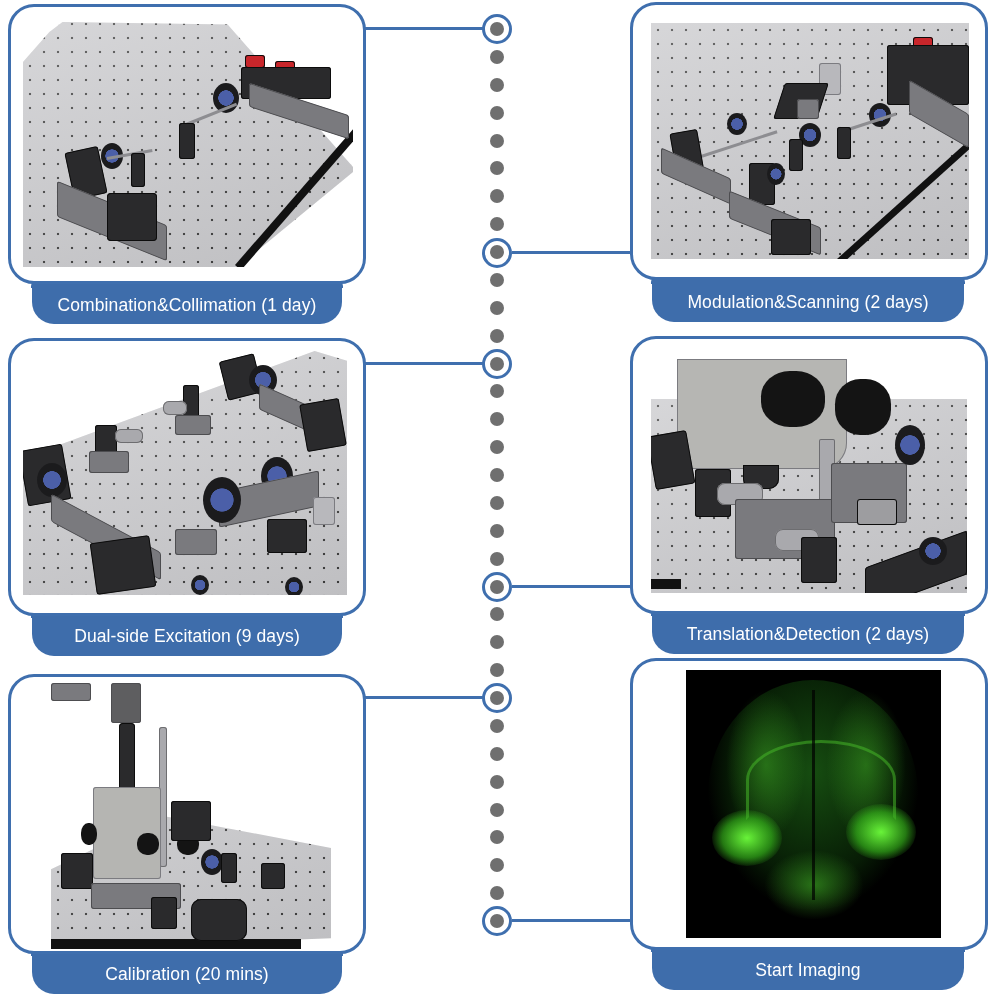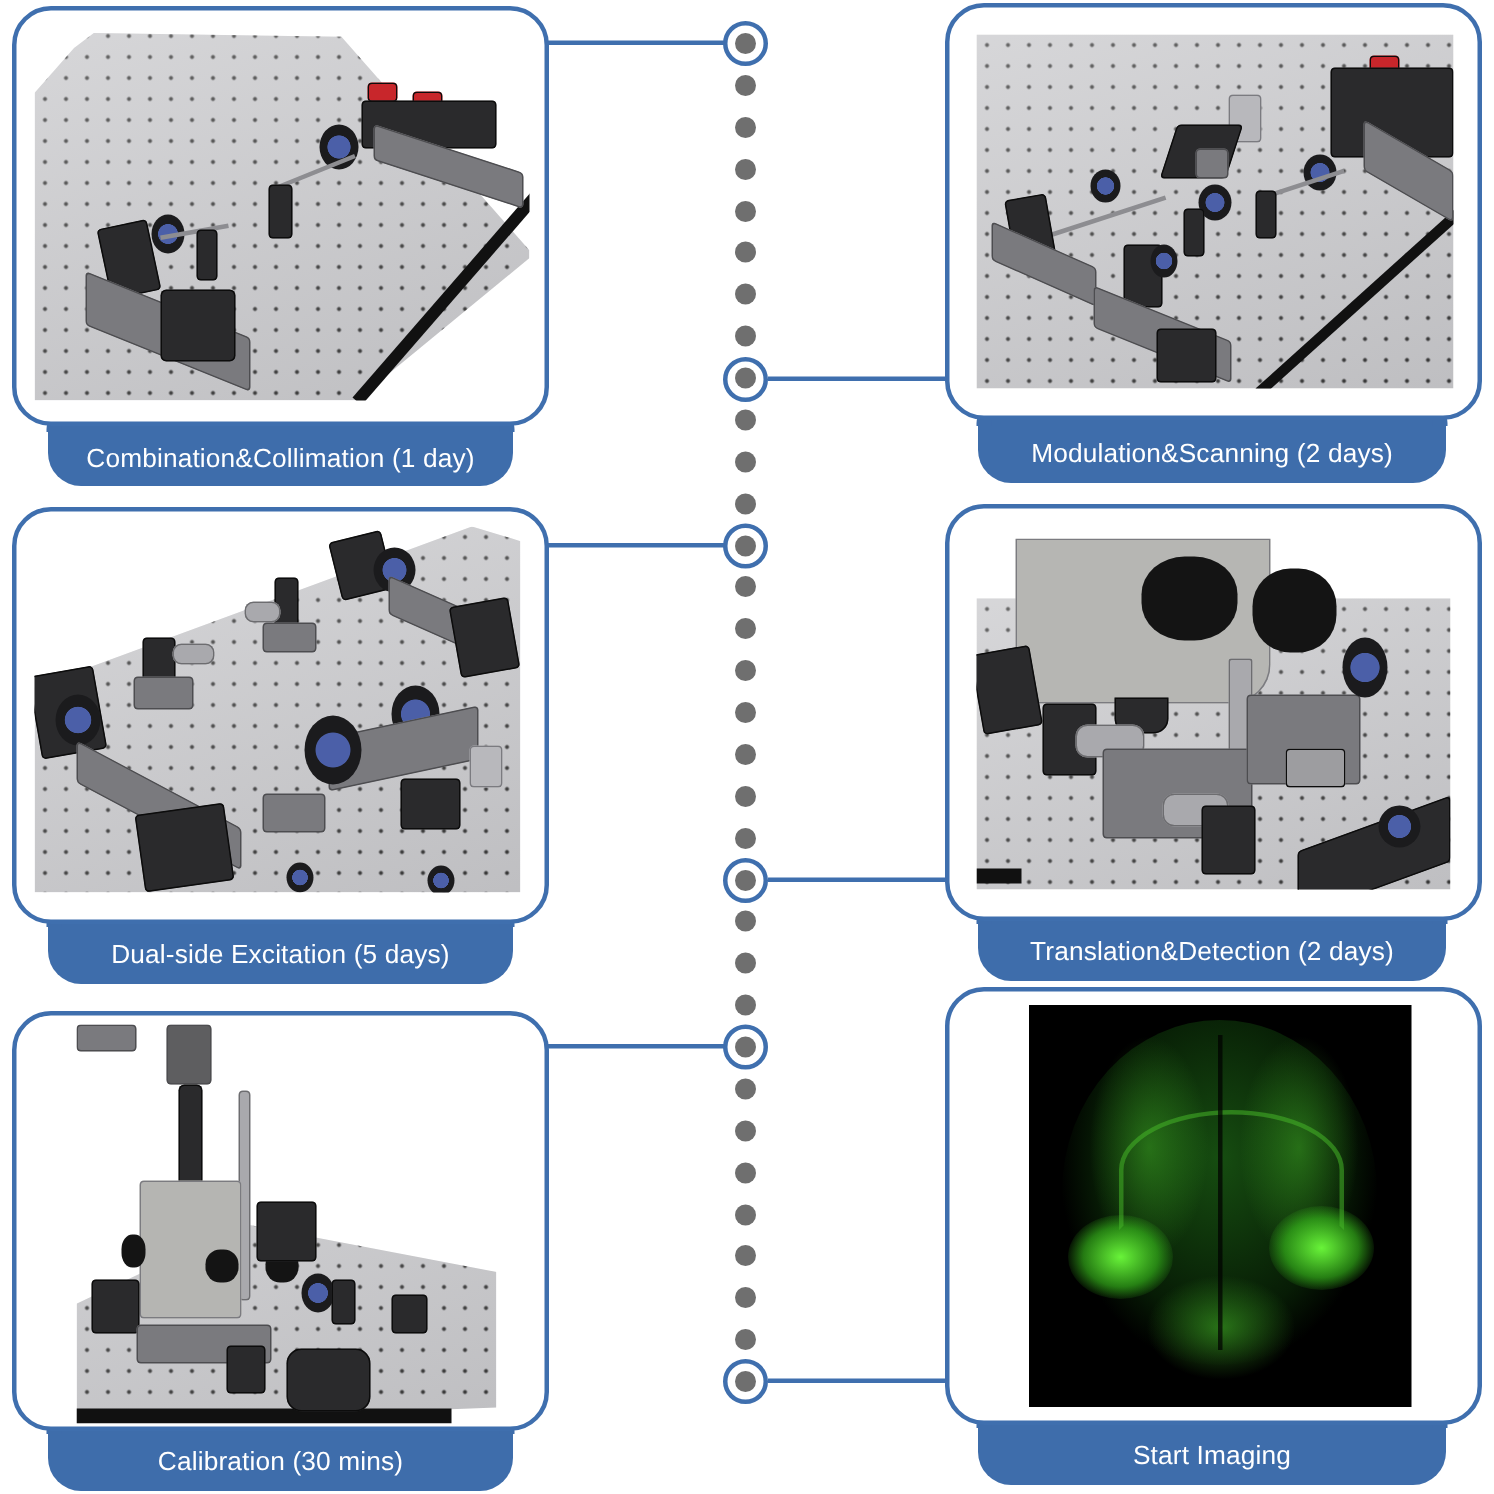--- a/index.html
+++ b/index.html
@@ -222,21 +222,21 @@
         <div class="lens" style="left:238px; top:106px; width:32px; height:38px;"></div>
         <div class="part gray" style="left:196px; top:130px; width:100px; height:36px; transform: skewY(-12deg);"></div>
         <div class="lens" style="left:180px; top:126px; width:38px; height:46px;"></div>
         <div class="part" style="left:244px; top:168px; width:40px; height:34px;"></div>
         <div class="part light" style="left:290px; top:146px; width:22px; height:28px;"></div>
         <div class="part gray" style="left:152px; top:178px; width:42px; height:26px;"></div>
         <div class="lens" style="left:168px; top:224px; width:18px; height:20px;"></div>
         <div class="lens" style="left:262px; top:226px; width:18px; height:20px;"></div>
       </div>
     </div>
-    <div class="tab" style="left:24px; top:274px; width:310px; height:44px;">Dual-side Excitation (5 days)</div>
+    <div class="tab" style="left:24px; top:274px; width:310px; height:44px;">Dual-side Excitation (9 days)</div>
   </div>
 
   <div class="step" style="left:630px; top:336px;">
     <div class="card" style="width:358px; height:278px;">
       <div class="illus" style="left:18px; top:20px; width:316px; height:234px;">
         <div class="breadboard" style="top:40px;"></div>
         <div class="bb-shade" style="top:40px;"></div>
         <div class="bb-edge" style="left:0; top:220px; width:30px; height:10px;"></div>
         <div class="part light" style="left:26px; top:0px; width:170px; height:110px; border-radius:0 0 26px 8px; background:#b6b6b3;"></div>
         <div class="knob" style="left:110px; top:12px; width:64px; height:56px;"></div>
@@ -276,21 +276,21 @@
         <div class="part gray" style="left:40px; top:200px; width:90px; height:26px;"></div>
         <div class="part" style="left:120px; top:118px; width:40px; height:40px;"></div>
         <div class="lens" style="left:150px; top:166px; width:22px; height:26px;"></div>
         <div class="part" style="left:170px; top:170px; width:16px; height:30px;"></div>
         <div class="part" style="left:210px; top:180px; width:24px; height:26px;"></div>
         <div class="part gray" style="left:200px, top:200px; width:40px; height:18px;"></div>
         <div class="part" style="left:140px; top:216px; width:56px; height:42px; border-radius:10px;"></div>
         <div class="part" style="left:100px; top:214px; width:26px; height:32px;"></div>
       </div>
     </div>
-    <div class="tab" style="left:24px; top:276px; width:310px; height:44px;">Calibration (30 mins)</div>
+    <div class="tab" style="left:24px; top:276px; width:310px; height:44px;">Calibration (20 mins)</div>
   </div>
 
   <div class="step" style="left:630px; top:658px;">
     <div class="card" style="width:358px; height:292px;">
       <div class="brain" style="left:53px; top:9px; width:255px; height:268px;">
         <div class="brain-blob" style="left:22px; top:10px; width:210px; height:230px; background: radial-gradient(ellipse at 50% 40%, rgba(40,140,30,0.55), rgba(20,80,15,0.35) 55%, rgba(0,0,0,0) 72%);"></div>
         <div class="brain-blob" style="left:40px; top:20px; width:80px; height:150px; background: radial-gradient(ellipse, rgba(70,190,40,0.45), rgba(0,0,0,0) 70%);"></div>
         <div class="brain-blob" style="left:140px; top:20px; width:80px; height:150px; background: radial-gradient(ellipse, rgba(70,190,40,0.45), rgba(0,0,0,0) 70%);"></div>
         <div class="brain-blob" style="left:26px; top:140px; width:70px; height:56px; background: radial-gradient(ellipse, rgba(110,255,60,0.95), rgba(60,200,30,0.6) 50%, rgba(0,0,0,0) 75%);"></div>
         <div class="brain-blob" style="left:160px; top:134px; width:70px; height:56px; background: radial-gradient(ellipse, rgba(110,255,60,0.95), rgba(60,200,30,0.6) 50%, rgba(0,0,0,0) 75%);"></div>

